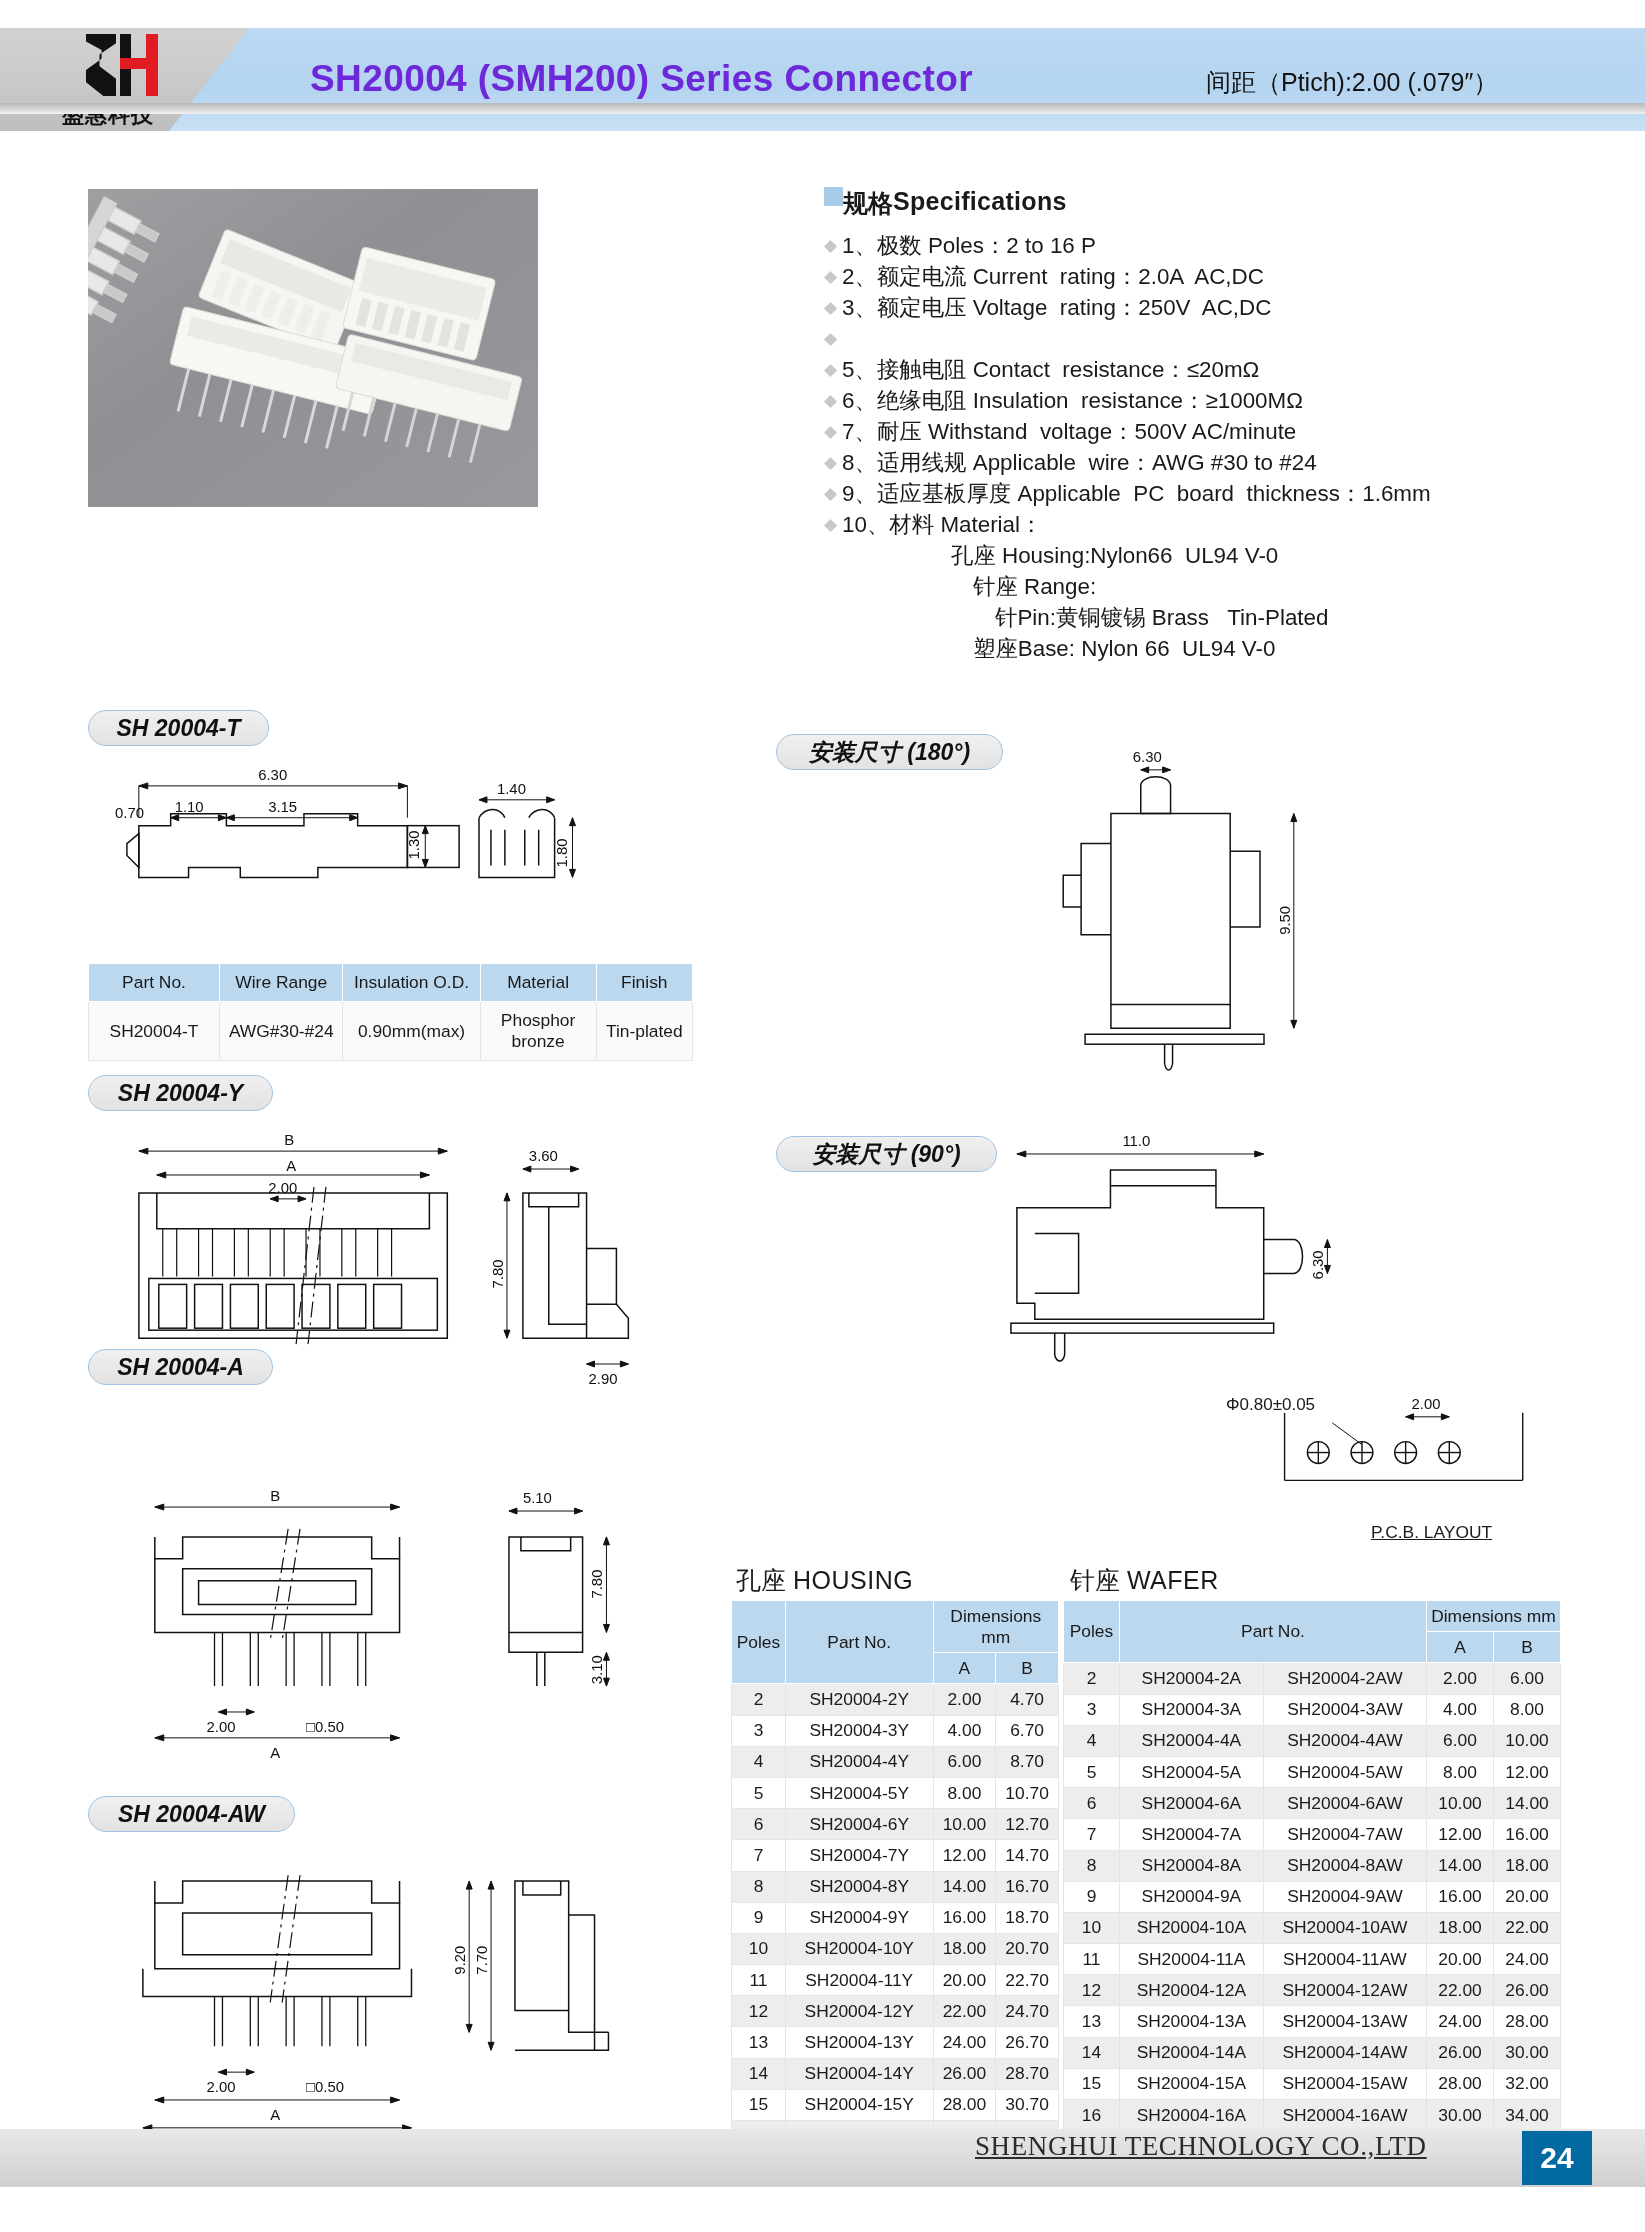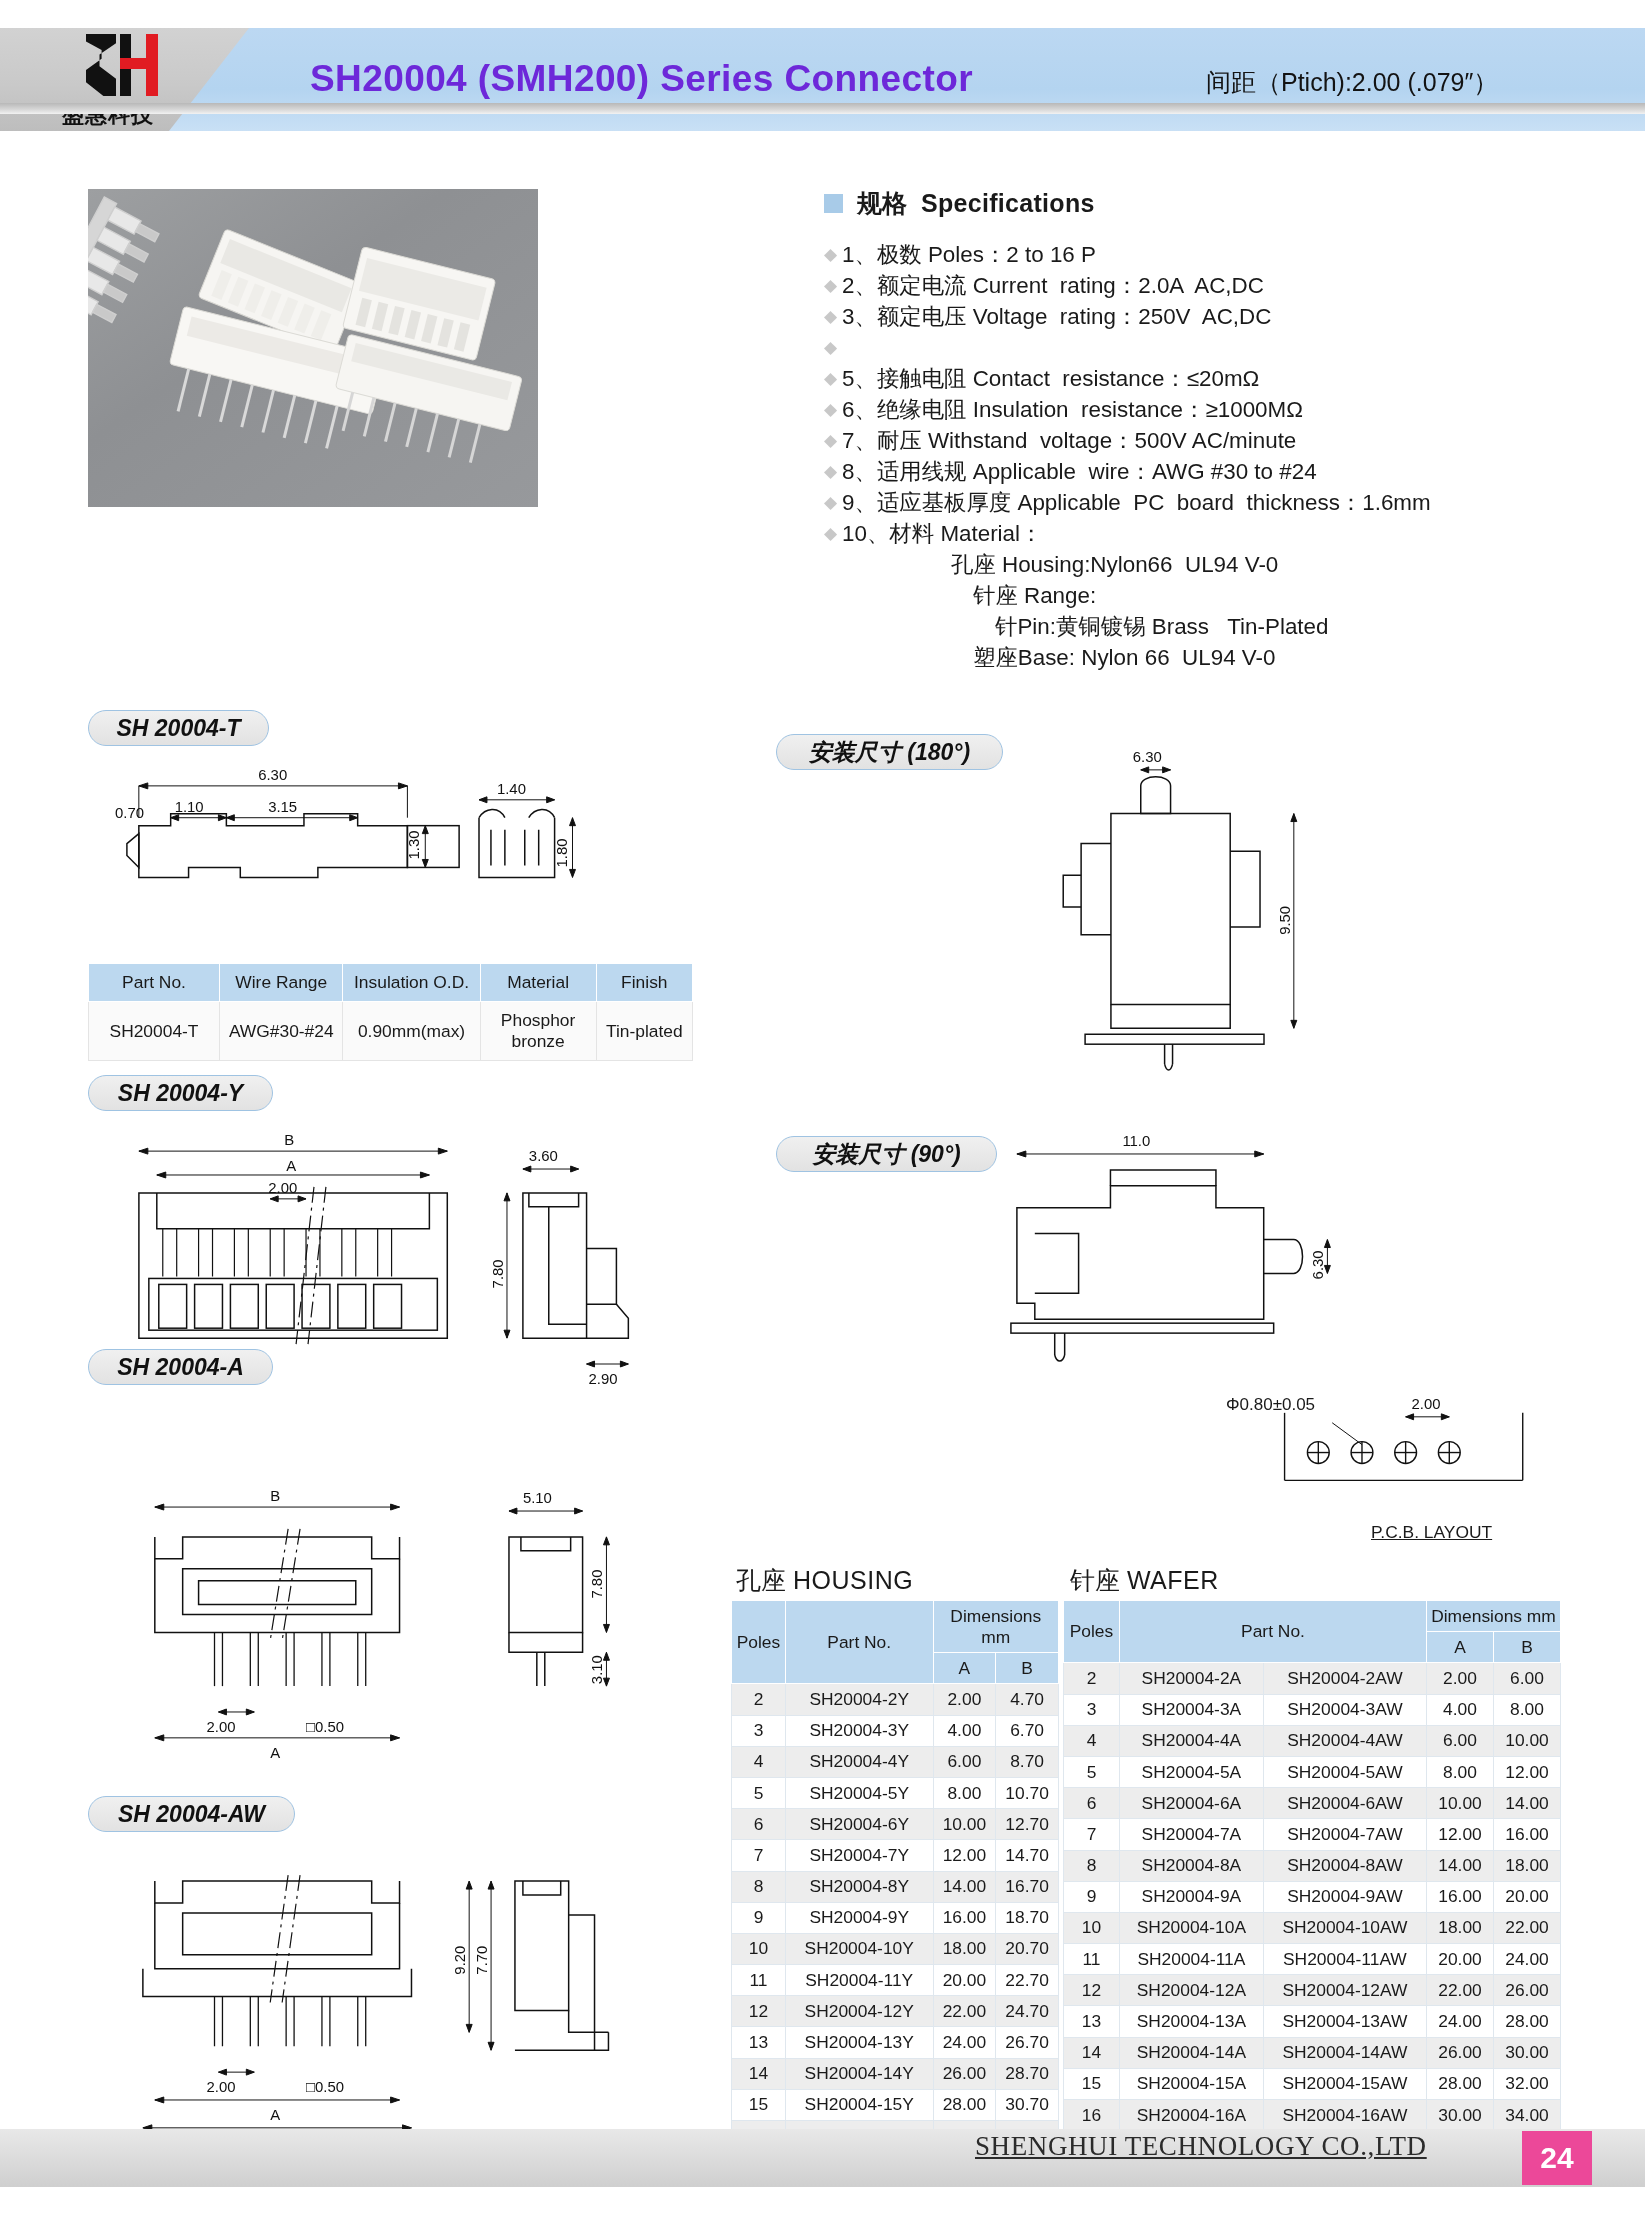--- a/index.html
+++ b/index.html
@@ -53,21 +53,21 @@
 
   
   .photo {
     position: absolute; left: 88px; top: 189px; width: 450px; height: 318px;
     background: linear-gradient(145deg,#9d9fa1 0%, #8e9093 40%, #97999c 100%);
     overflow: hidden;
   }
 
   
   .specs { position: absolute; left: 824px; top: 187px; width: 786px; }
-  .spec-head { display:flex; align-items:center; gap:14px; margin-bottom: 19px; }
+  .spec-head { display:flex; align-items:flex-start; gap:0; margin-bottom: 10px; }
   .spec-sq { width: 19px; height: 19px; background:#a8cbe8; }
   .spec-head-cn { font-size: 25px; font-weight: 700; }
   .spec-head-en { font-size: 25px; font-weight: 800; letter-spacing:0.3px; }
   .spec-row { display:flex; align-items:flex-start; font-size: 22.4px; line-height: 31px; white-space:pre; }
   .dia { color:#c8c8c8; font-size: 17px; line-height:31px; margin-right:5px; }
   .spec-ind1 { padding-left: 127px; font-size:22.4px; line-height:31px; white-space:pre; }
   .spec-ind2 { padding-left: 149px; font-size:22.4px; line-height:31px; white-space:pre; }
   .spec-ind3 { padding-left: 171px; font-size:22.4px; line-height:31px; white-space:pre; }
 
   
@@ -107,21 +107,21 @@
   .foot-bar {
     position:absolute; left:0; top:0; width:1646px; height:58px;
     background: linear-gradient(180deg,#e8e8e8 0%, #dcdcdc 50%, #cfcfcf 100%);
   }
   .foot-txt {
     position:absolute; left:975px; top:2px;
     font-family:"Liberation Serif", serif; font-size:27px; letter-spacing:0.6px; color:#2b2b2b;text-decoration:underline;
   }
   .foot-page {
     position:absolute; left:1522px; top:2px; width:70px; height:54px;
-    background:#ec4899; color:#fff; font-size:30px; font-weight:700;
+    background:#0369a1; color:#fff; font-size:30px; font-weight:700;
     display:flex; align-items:center; justify-content:center;
   }
 </style>
 </head>
 <body>
 
 <div class="page">
 
   <div class="header">
     <div class="hdr-gray"></div>

